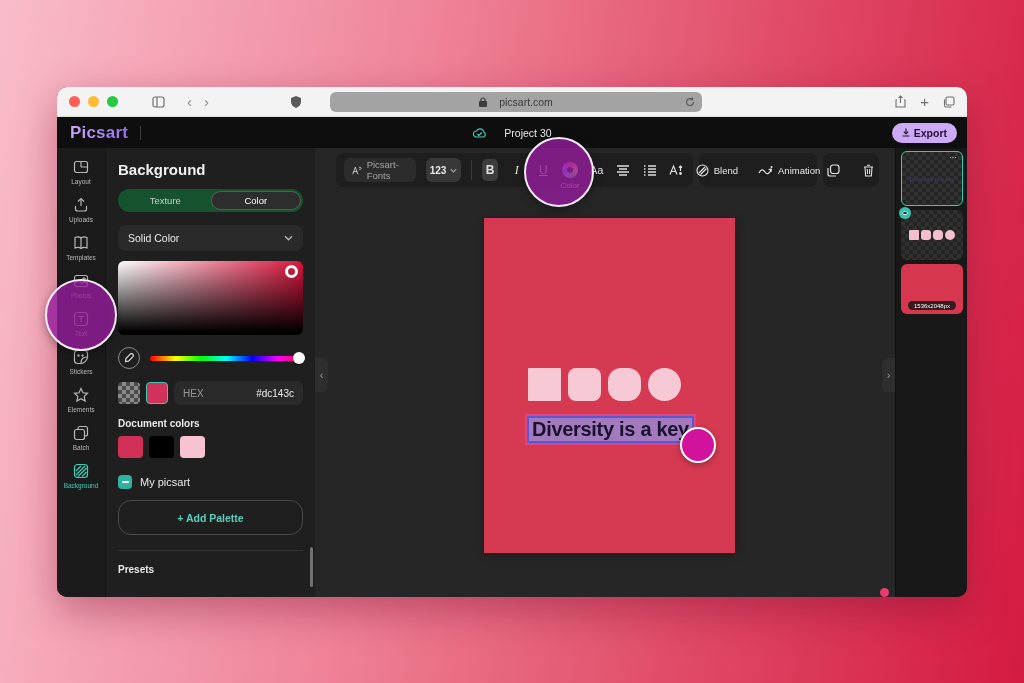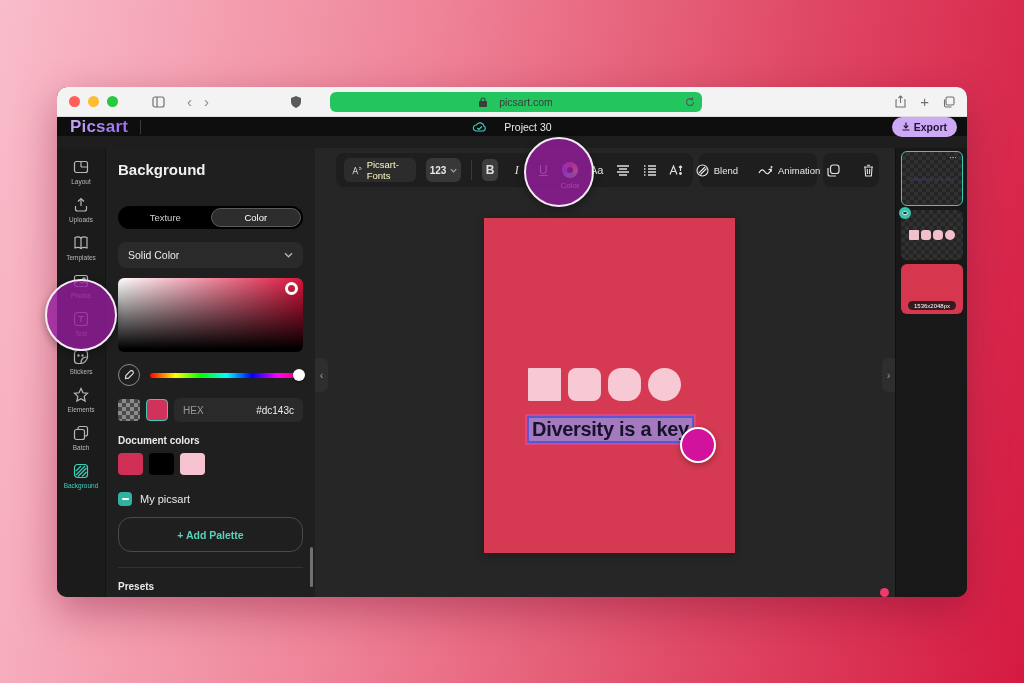--- a/index.html
+++ b/index.html
@@ -20,28 +20,28 @@
   .titlebar {
     height:30px; background:#f4f3f3; border-bottom:1px solid #dcdcdc;
     display:flex; align-items:center; padding:0 12px; position:relative;
   }
   .tl-dot { width:11px; height:11px; border-radius:50%; margin-right:8px; }
   .tl-red { background:#ff5f57; } .tl-yellow { background:#febc2e; } .tl-green { background:#28c840; }
   .tb-icon { color:#6f6f6f; display:flex; align-items:center; justify-content:center; }
   .tb-chevron { font-size:15px; line-height:1; color:#8a8a8a; padding:0 6px; }
   .addressbar {
     position:absolute; left:273px; top:5px; width:372px; height:20px;
-    background:#22c55e; border-radius:6px; display:flex; align-items:center; justify-content:center;
+    background:#a3a3a3; border-radius:6px; display:flex; align-items:center; justify-content:center;
     gap:12px; font-size:10.5px; color:#3c3c3c;
   }
   .addressbar .reload { position:absolute; right:7px; color:#555; font-size:11px; }
   .tb-right { position:absolute; right:12px; display:flex; align-items:center; gap:14px; }
 
   
-  .appheader { height:19px; background:#0e0e0e; display:flex; align-items:center; position:relative; }
+  .appheader { height:31px; background:#0e0e0e; display:flex; align-items:center; position:relative; }
   .logo {
     margin-left:13px; font-size:17px; font-weight:bold; letter-spacing:.2px;
     background:linear-gradient(90deg,#c7a4f8,#9a6cf2); -webkit-background-clip:text;
     background-clip:text; color:transparent;
   }
   .logo-divider { width:1px; height:14px; background:#3a3a3a; margin-left:12px; }
   .project-chip { position:absolute; left:50%; transform:translateX(-50%); display:flex; align-items:center; gap:18px; }
   .project-chip span { font-size:10.5px; color:#e9e9e9; }
   .export-btn {
     position:absolute; right:10px; height:20px; padding:0 10px; border-radius:11px;
@@ -55,21 +55,21 @@
   
   .iconbar { width:48px; background:#1b1b1b; display:flex; flex-direction:column; align-items:center; padding-top:11px; gap:12px; }
   .nav-item { display:flex; flex-direction:column; align-items:center; gap:3px; color:#b8b8b8; }
   .nav-item svg { width:16px; height:16px; }
   .nav-label { font-size:6.5px; }
   .nav-item.active { color:#3ecfbb; }
 
   
   .panel { width:210px; background:#1f1f1f; padding:13px 12px 0; position:relative; overflow:hidden; border-left:1px solid #141414; }
   .panel-title { font-size:15px; font-weight:bold; color:#f0f0f0; }
-  .tabs { margin-top:28px; background:#000000; border-radius:15px; padding:2px; display:flex; }
+  .tabs { margin-top:11px; background:#14532d; border-radius:15px; padding:2px; display:flex; }
   .tab { flex:1; height:19px; display:flex; align-items:center; justify-content:center; font-size:9.5px; color:#cfcfcf; border-radius:13px; border:1px solid transparent; }
   .tab.active { background:#2d2d2d; border-color:#5c5c5c; color:#fff; }
   .select { margin-top:13px; background:#2a2a2a; border-radius:8px; height:26px; display:flex; align-items:center; justify-content:space-between; padding:0 10px; font-size:10.5px; color:#eaeaea; }
   .gradient-field {
     margin-top:10px; height:74px; border-radius:6px; position:relative;
     background:linear-gradient(to bottom, rgba(0,0,0,0) 0%, #000 96%),
                linear-gradient(to right, #ffffff, #dc143c);
   }
   .picker-ring { position:absolute; top:4px; right:5px; width:13px; height:13px; border-radius:50%; border:3px solid #fff; }
   .hue-row { margin-top:12px; display:flex; align-items:center; gap:10px; }
@@ -98,21 +98,21 @@
   .addpalette { margin-top:11px; height:35px; border:1px solid #4a4a4a; border-radius:13px; display:flex; align-items:center; justify-content:center; font-size:10.5px; font-weight:bold; color:#5ad0bf; }
   .panel-divider { margin-top:15px; height:1px; background:#323232; }
   .scroll-thumb { position:absolute; right:2px; bottom:10px; width:3px; height:40px; background:#707070; border-radius:2px; }
 
   
   .canvasarea { flex:1; background:#262626; position:relative; }
   .tgroup { position:absolute; top:5px; height:34px; background:#1e1e1e; border-radius:8px; display:flex; align-items:center; }
   .tg1 { left:21px; width:357px; padding:0 8px; gap:10px; }
   .tg2 { left:384px; width:118px; justify-content:center; gap:20px; }
   .tg3 { left:508px; width:56px; justify-content:center; gap:14px; }
-  .font-btn { background:#2c2c2c; border-radius:6px; height:24px; display:flex; align-items:center; gap:5px; padding:0 8px; color:#fef9c3; }
+  .font-btn { background:#2c2c2c; border-radius:6px; height:24px; display:flex; align-items:center; gap:5px; padding:0 8px; color:#a3a3a3; }
   .font-btn .fname { font-size:9.5px; }
   .size-btn { background:#383838; border-radius:6px; height:24px; width:46px; display:flex; align-items:center; justify-content:center; gap:4px; color:#e8e8e8; font-size:10px; font-weight:bold; }
   .tg-sep { width:1px; height:20px; background:#3a3a3a; }
   .fmt-btn { width:22px; height:22px; display:flex; align-items:center; justify-content:center; color:#e0e0e0; font-size:12px; border-radius:5px; }
   .fmt-btn.sel { background:#3d3d3d; font-weight:bold; }
   .fmt-i { font-style:italic; font-family:"Liberation Serif", serif; }
   .fmt-u { text-decoration:underline; }
   .colorwheel-wrap { position:relative; width:22px; height:30px; display:flex; align-items:center; justify-content:center; }
   .colorwheel { width:16px; height:16px; border-radius:50%;
     background:conic-gradient(#ff5b8d,#ffb066,#ffe76b,#7ae07a,#6ad2ff,#7d7bff,#e06aff,#ff5b8d);

